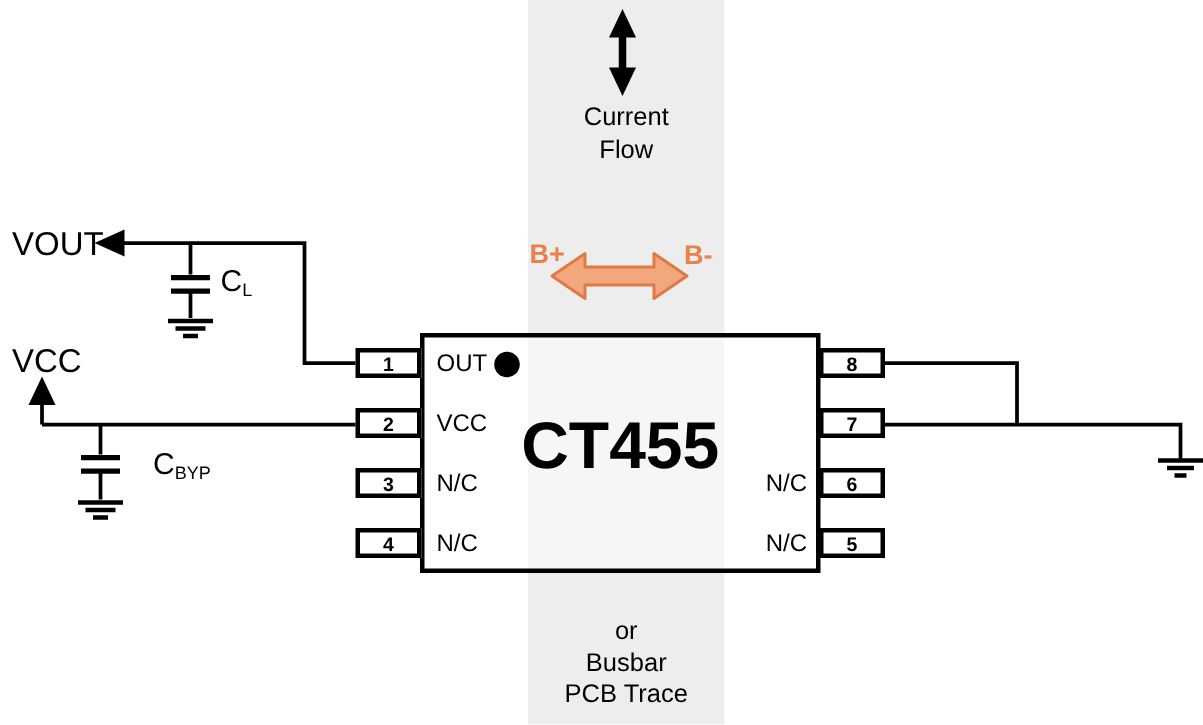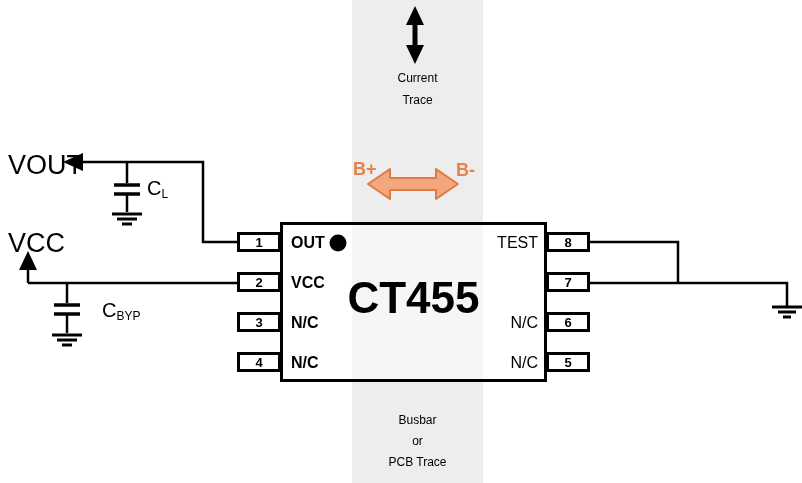--- a/index.html
+++ b/index.html
@@ -32,33 +32,33 @@
   .pinbox{
     position:absolute;width:44px;height:20px;border:3px solid var(--ink);
     background:#ffffff;display:flex;align-items:center;justify-content:center;
     font-size:13px;font-weight:bold;z-index:4;
   }
   .pinbox.l{left:237px;} .pinbox.r{left:546px;}
   .r1{top:232px;} .r2{top:272px;} .r3{top:312px;} .r4{top:352px;}
   .pinname{
     position:absolute;height:20px;line-height:20px;font-size:16px;z-index:4;
   }
-  .pinname.l{left:291px;width:60px;text-align:left;font-weight:bold;}
+  .pinname.l{left:291px;width:60px;text-align:left;}
   .pinname.r{left:458px;width:80px;text-align:right;}
   .n1{top:233px;} .n2{top:273px;} .n3{top:313px;} .n4{top:353px;}
-  .netlabel{position:absolute;font-size:27px;z-index:4;}
+  .netlabel{position:absolute;font-size:22px;z-index:4;}
   .vout-label{left:8px;top:150px;}
   .vcc-label{left:8px;top:228px;}
   .caplabel{position:absolute;font-size:20px;z-index:4;text-align:center;}
   .caplabel .sub{font-size:12px;vertical-align:-3px;}
   .cl-label{left:147px;top:177px;}
   .cbyp-label{left:102px;top:299px;}
   .centered-note{
     position:absolute;left:352px;width:131px;text-align:center;
-    font-size:12px;line-height:22px;z-index:4;
+    font-size:17px;line-height:22px;z-index:4;
   }
   .current-flow{top:67px;}
   .busbar-note{top:410px;line-height:21px;}
   .polarity{position:absolute;font-size:18px;font-weight:bold;color:var(--orange-text);z-index:4;}
   .bplus{left:353px;top:159px;}
   .bminus{left:456px;top:160px;}
 </style>
 </head>
 <body>
 
@@ -136,37 +136,36 @@
 
   <div class="pinbox r r1">8</div>
   <div class="pinbox r r2">7</div>
   <div class="pinbox r r3">6</div>
   <div class="pinbox r r4">5</div>
 
   <div class="pinname l n1">OUT</div>
   <div class="pinname l n2">VCC</div>
   <div class="pinname l n3">N/C</div>
   <div class="pinname l n4">N/C</div>
-  <div class="pinname r n1">TEST</div>
   <div class="pinname r n3">N/C</div>
   <div class="pinname r n4">N/C</div>
 
   <div class="netlabel vout-label">VOUT</div>
   <div class="netlabel vcc-label">VCC</div>
 
   <div class="caplabel cl-label"><span>C</span><span class="sub">L</span></div>
   <div class="caplabel cbyp-label"><span>C</span><span class="sub">BYP</span></div>
 
   <div class="centered-note current-flow">
     <div>Current</div>
-    <div>Trace</div>
+    <div>Flow</div>
   </div>
 
   <div class="polarity bplus">B+</div>
   <div class="polarity bminus">B-</div>
 
   <div class="centered-note busbar-note">
+    <div>or</div>
     <div>Busbar</div>
-    <div>or</div>
     <div>PCB Trace</div>
   </div>
 
 </div>
 
 </body></html>

